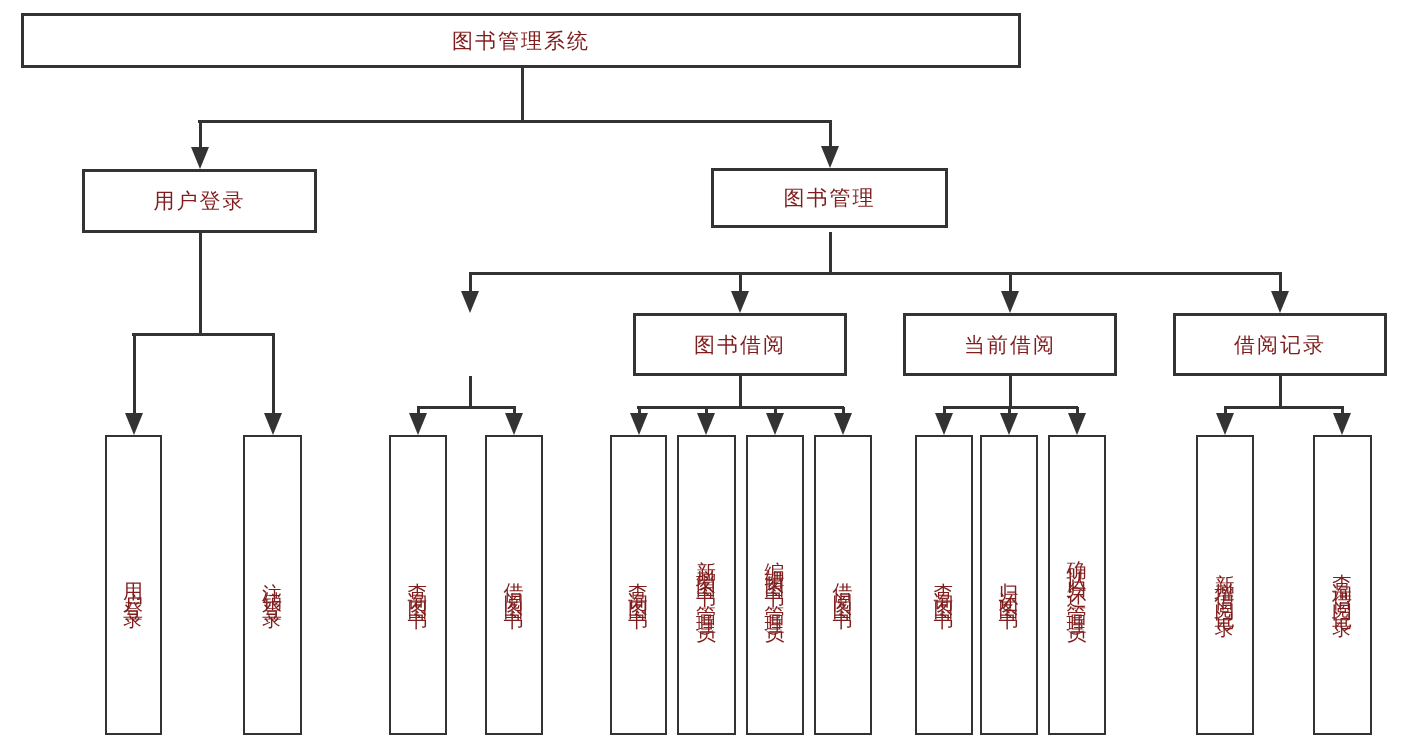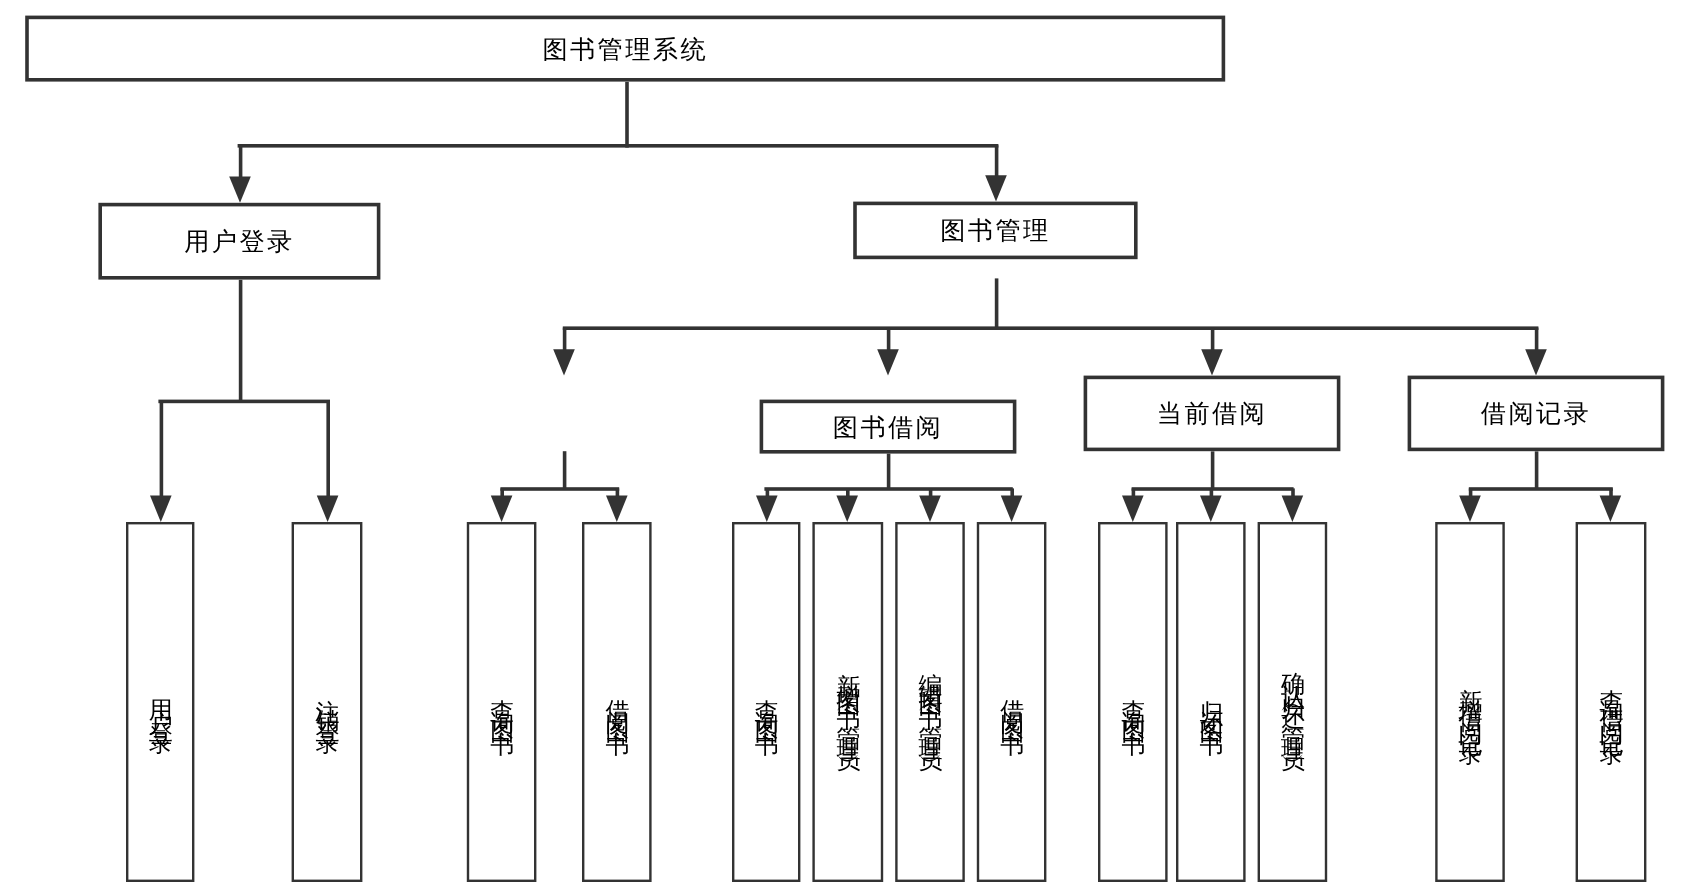--- a/index.html
+++ b/index.html
@@ -11,21 +11,21 @@
     font-family:"Liberation Sans","DejaVu Sans",sans-serif;
   }
   .box{
     position:absolute;
     box-sizing:border-box;
     border:3px solid #333333;
     background:#ffffff;
     display:flex;
     align-items:center;
     justify-content:center;
-    color:#000000;
+    color:#7f1d1d;
     font-size:21px;
     letter-spacing:2px;
     white-space:nowrap;
     z-index:2;
   }
   .leaf{
     border-width:2.5px;
     font-size:20px;
     letter-spacing:0;
   }
@@ -118,23 +118,23 @@
       <div class="arrow" style="left: 1068px; top: 413px;"></div>
       <div class="vline" style="left: 1223.5px; top: 407px; height: 8px;"></div>
       <div class="arrow" style="left: 1216px; top: 413px;"></div>
       <div class="vline" style="left: 1340.5px; top: 407px; height: 8px;"></div>
       <div class="arrow" style="left: 1333px; top: 413px;"></div>
     </div>
 
   <div class="box" style="left:21px;top:13px;width:1000px;height:55px;">图书管理系统</div>
 
   <div class="box" style="left:82px;top:169px;width:235px;height:64px;">用户登录</div>
-  <div class="box" style="left:711px;top:168px;width:237px;height:48px;">图书管理</div>
+  <div class="box" style="left:711px;top:168px;width:237px;height:60px;">图书管理</div>
 
-  <div class="box" style="left:633px;top:313px;width:214px;height:45px;margin-top:20px;">图书借阅</div>
+  <div class="box" style="left:633px;top:313px;width:214px;height:63px;">图书借阅</div>
   <div class="box" style="left:903px;top:313px;width:214px;height:63px;">当前借阅</div>
   <div class="box" style="left:1173px;top:313px;width:214px;height:63px;">借阅记录</div>
 
   <div class="box leaf" style="left:105px;top:435px;width:57px;height:300px;">
        <span class="vtext">用户登录</span>
     </div>
   <div class="box leaf" style="left:243px;top:435px;width:59px;height:300px;">
        <span class="vtext">注销登录</span>
     </div>
 

